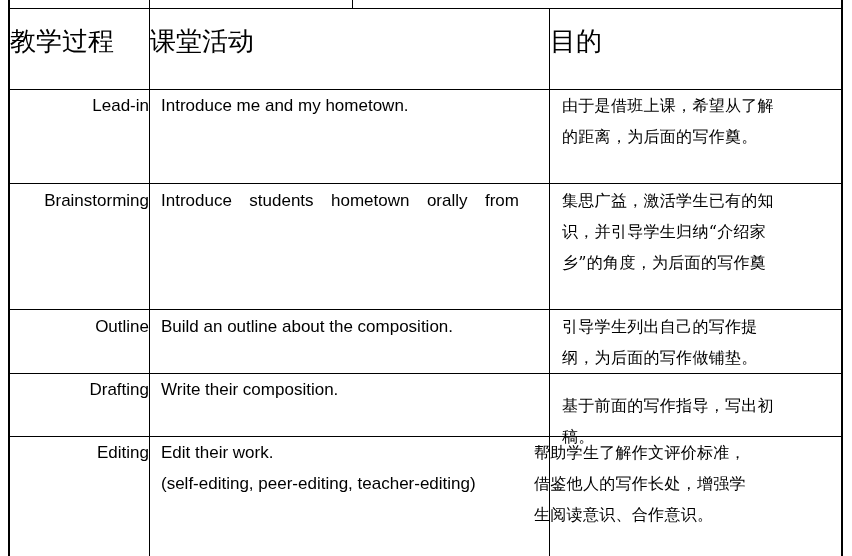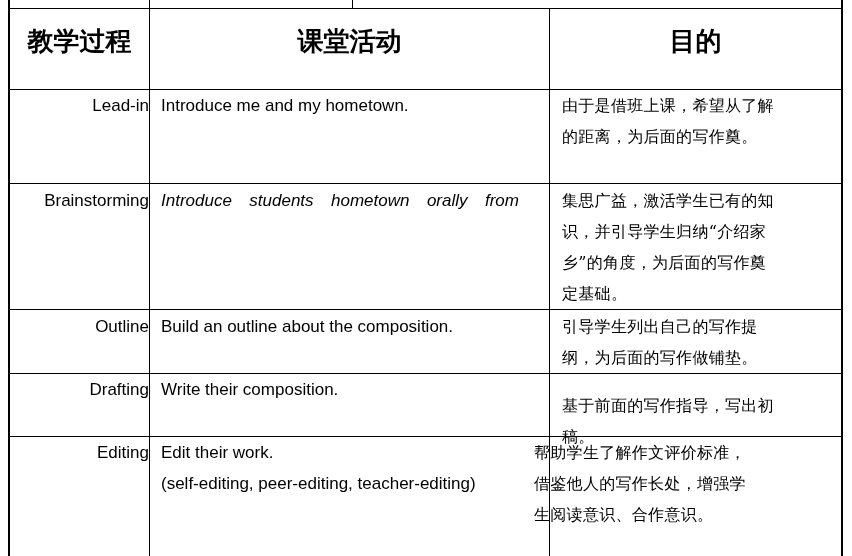--- a/index.html
+++ b/index.html
@@ -19,23 +19,21 @@
     position: absolute;
     background: #000000;
   }
   .cell {
     position: absolute;
     box-sizing: border-box;
   }
   .hdr {
     font-family: "DejaVu Serif", "Liberation Serif", serif;
     font-size: 26px;
-    text-align: center;
     line-height: 30px;
-    font-weight: bold;
   }
   .stage {
     font-size: 17px;
     text-align: right;
     line-height: 31px;
   }
   .activity {
     font-size: 17px;
     line-height: 31px;
     text-align: justify;
@@ -74,27 +72,26 @@
 <div class="cell activity" style="left:150px; top:90px; width:399px;">
   <span class="ln">Introduce me and my hometown.</span>
 </div>
 <div class="cell purpose" style="left:550px; top:90px; width:291px;">
   <span class="ln">由于是借班上课，希望从了解</span>
   <span class="ln">的距离，为后面的写作奠。</span>
 </div>
 
 <div class="cell stage" style="left:10px; top:185px; width:139px;">Brainstorming</div>
 <div class="cell activity" style="left:150px; top:185px; width:399px;">
-  <span class="ln" style="white-space:pre; word-spacing:4px;font-style:italic;">Introduce  students  hometown  orally  from</span>
+  <span class="ln" style="white-space:pre; word-spacing:4px;">Introduce  students  hometown  orally  from</span>
 </div>
 <div class="cell purpose" style="left:550px; top:185px; width:291px;">
   <span class="ln">集思广益，激活学生已有的知</span>
   <span class="ln">识，并引导学生归纳“介绍家</span>
   <span class="ln">乡”的角度，为后面的写作奠</span>
-  <span class="ln">定基础。</span>
 </div>
 
 <div class="cell stage" style="left:10px; top:311px; width:139px;">Outline</div>
 <div class="cell activity" style="left:150px; top:311px; width:399px;">
   <span class="ln">Build an outline about the composition.</span>
 </div>
 <div class="cell purpose" style="left:550px; top:311px; width:291px;">
   <span class="ln">引导学生列出自己的写作提</span>
   <span class="ln">纲，为后面的写作做铺垫。</span>
 </div>

